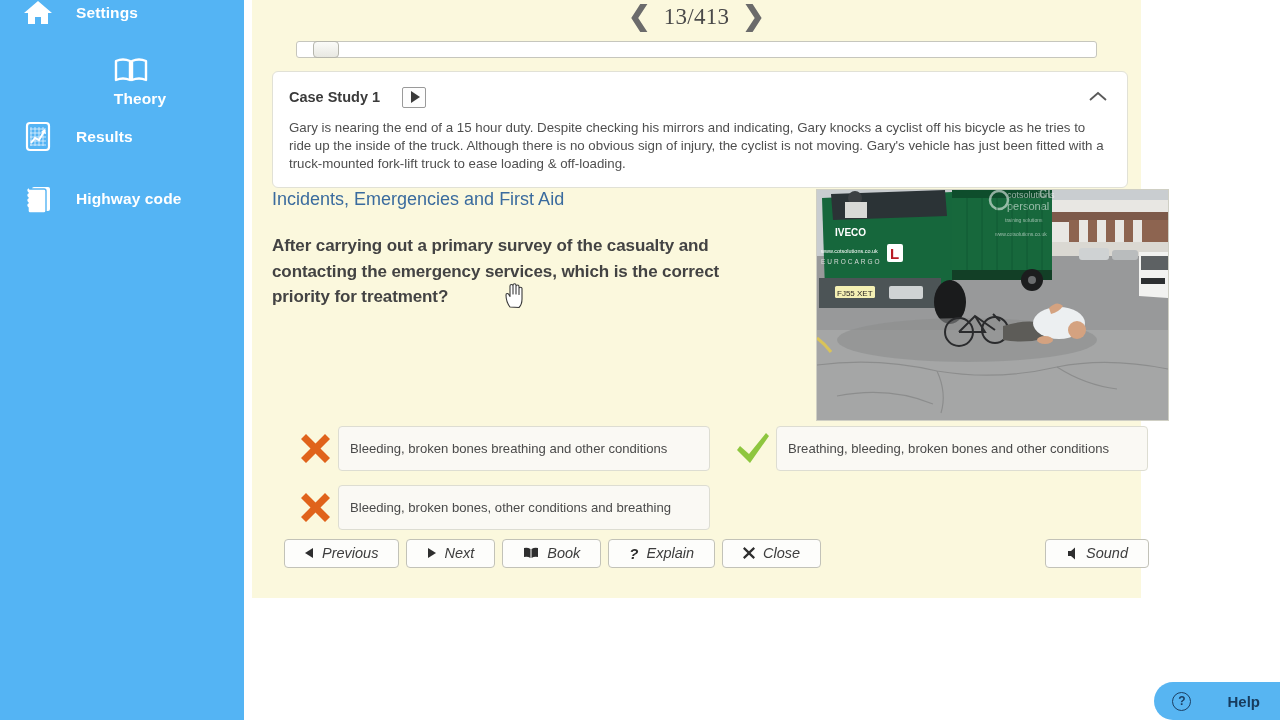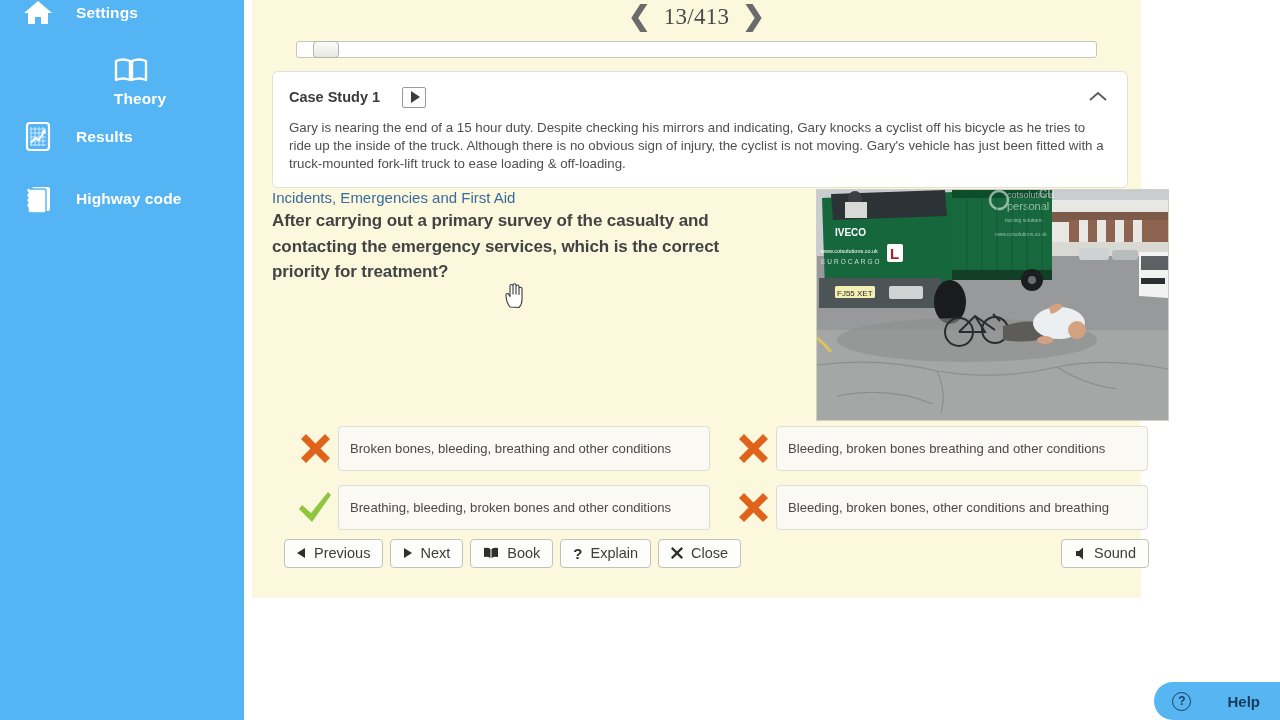--- a/index.html
+++ b/index.html
@@ -133,23 +133,23 @@
   .case-body {
     margin-top: 9px;
     font-size: 13.3px;
     line-height: 18px;
     color: #4f4f4f;
   }
 
   
   .q-area { position: absolute; left: 20px; top: 189px; width: 856px; }
   .q-category {
-    font-size: 15px;
+    font-size: 18px;
     color: #3a6b9e;
-    margin-bottom: 2px;
+    margin-bottom: 23px;
   }
   .q-text {
     width: 455px;
     font-size: 17px;
     font-weight: bold;
     line-height: 25.5px;
     color: #434343;
     letter-spacing: -.1px;
   }
   .q-hint {
@@ -204,26 +204,27 @@
     position: absolute; left: 12px; top: 348px;
     width: 865px; height: 32px;
     display: flex; align-items: center;
   }
   .tb-btn {
     height: 29px;
     background: #fdfdfb;
     border: 1px solid #c2c2b8;
     border-radius: 4px;
     display: inline-flex; align-items: center; gap: 8px;
-    padding: 0 12px;
+    padding: 0 20px;
     font-size: 14.5px;
     color: #3d3d3d;
     cursor: pointer;
     margin-right: 7px;
     white-space: nowrap;
+    font-style: italic;
   }
   .tb-btn .gl { font-size: 13px; color: #2e2e2e; display:inline-flex; align-items:center; }
   .tb-spacer { flex: 1; }
   .tb-btn.right { margin-right: 0; }
 
   
   .help-pill {
     position: absolute; right: 0px; bottom: 0px;
     height: 38px;
     background: #57b5f2;
@@ -439,28 +440,20 @@
             <path d="M240 177 q28 18 60 22"></path>
             <path d="M20 206 q52 -10 96 8"></path>
           </g>
 
           <path d="M0 148 q8 6 14 14" stroke="#d9c35a" stroke-width="3" fill="none"></path>
         </svg>
       </div>
 
       <div class="answers">
 
-        <div class="ans">
-          <span class="ans-mark">
-            <svg width="33" height="33" viewBox="0 0 33 33">
-              <path d="M7 2 L16.5 11.5 L26 2 L31 7 L21.5 16.5 L31 26 L26 31 L16.5 21.5 L7 31 L2 26 L11.5 16.5 L2 7 Z" fill="#e0631b"></path>
-            </svg>
-          </span>
-          <span class="ans-box">Broken bones, bleeding, breathing and other conditions</span>
-        </div>
 
         <div class="ans">
           <span class="ans-mark">
             <svg width="33" height="33" viewBox="0 0 33 33">
               <path d="M7 2 L16.5 11.5 L26 2 L31 7 L21.5 16.5 L31 26 L26 31 L16.5 21.5 L7 31 L2 26 L11.5 16.5 L2 7 Z" fill="#e0631b"></path>
             </svg>
           </span>
           <span class="ans-box">Bleeding, broken bones breathing and other conditions</span>
         </div>
 

